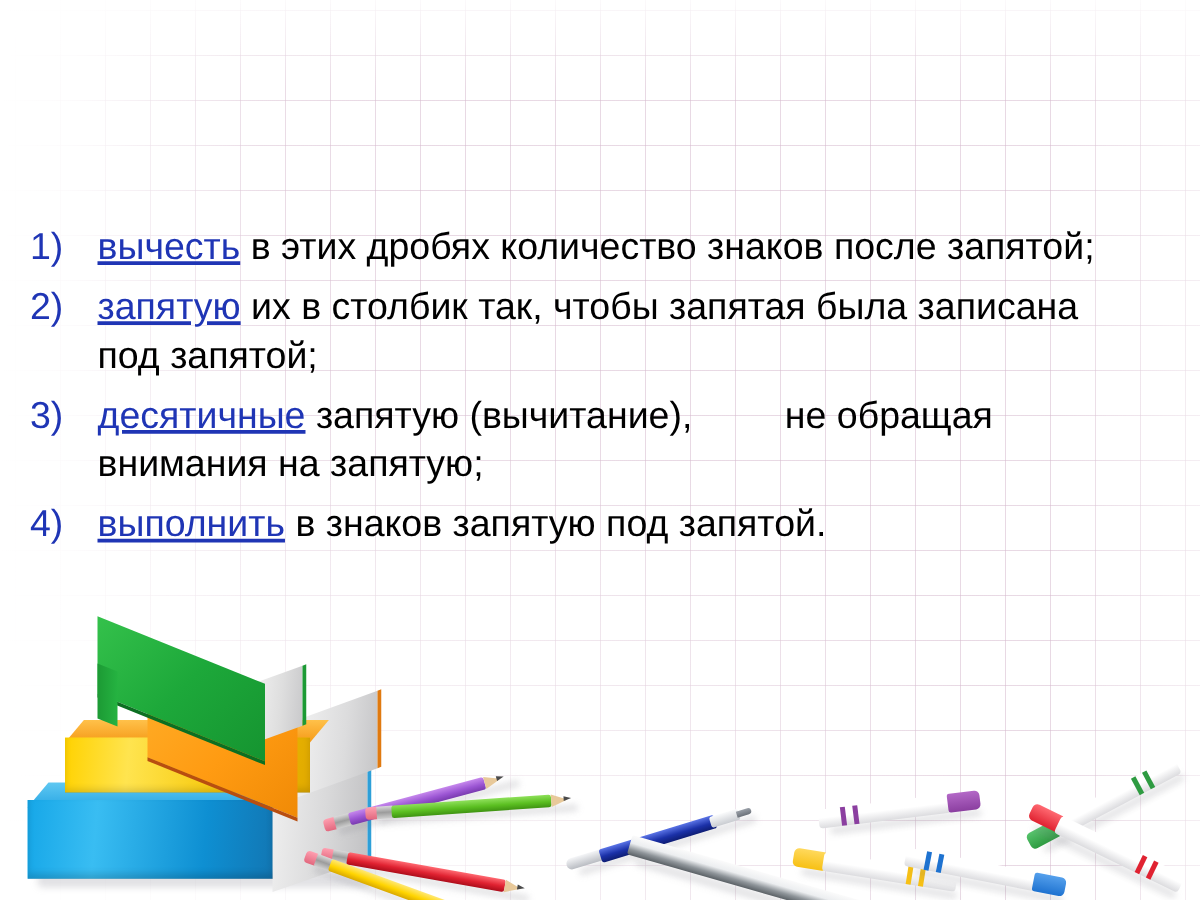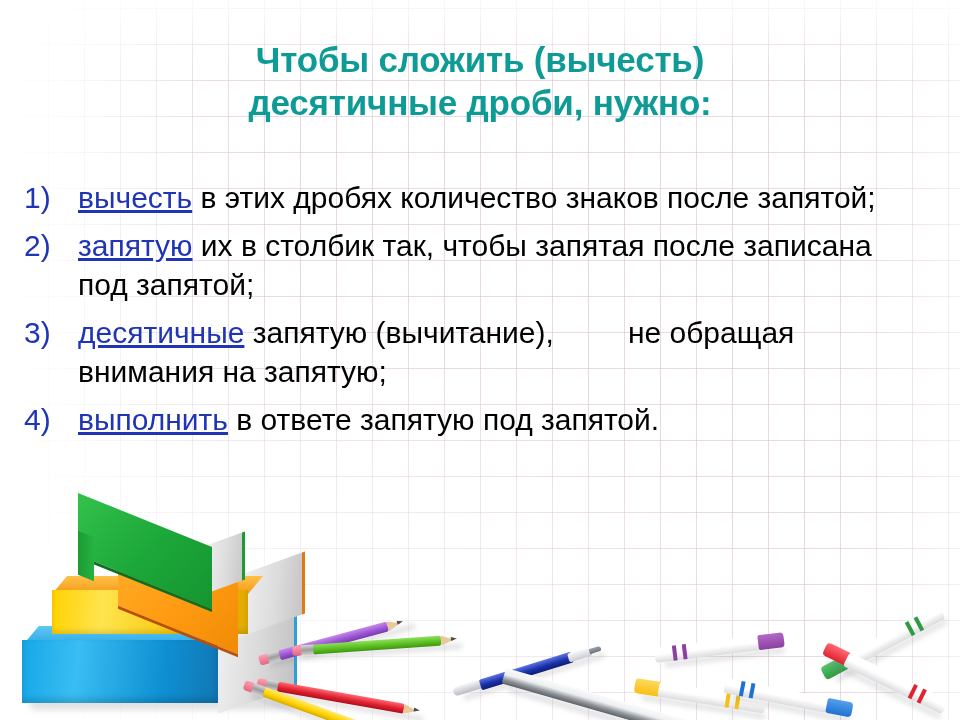--- a/index.html
+++ b/index.html
@@ -206,45 +206,41 @@
   .pen-body { position: absolute; left: 0; top: 0; border-radius: 2px; }
 </style>
 </head>
 <body>
 
 <div id="slide">
 
   <div id="grid-bg"></div>
   <div id="grid-fade"></div>
 
-  <div id="title">
-    <span class="tline">Чтобы сложить (вычесть)</span>
-    <span class="tline">десятичные дроби, нужно:</span>
-  </div>
 
   <div id="steps">
 
     <div class="step">
       <div class="step-num">1)</div>
       <div class="step-body"><span class="kw">вычесть</span><span> в этих дробях количество знаков после запятой;</span></div>
     </div>
 
     <div class="step">
       <div class="step-num">2)</div>
-      <div class="step-body"><span class="kw">запятую</span><span> их в столбик так, чтобы запятая после записана под запятой;</span></div>
+      <div class="step-body"><span class="kw">запятую</span><span> их в столбик так, чтобы запятая была записана под запятой;</span></div>
     </div>
 
     <div class="step">
       <div class="step-num">3)</div>
       <div class="step-body"><span class="kw">десятичные</span><span> запятую (вычитание),</span><span class="gap"></span><span>не обращая внимания на запятую;</span></div>
     </div>
 
     <div class="step">
       <div class="step-num">4)</div>
-      <div class="step-body"><span class="kw">выполнить</span><span> в ответе запятую под запятой.</span></div>
+      <div class="step-body"><span class="kw">выполнить</span><span> в знаков запятую под запятой.</span></div>
     </div>
 
   </div>
 
   <div id="artwork">
 
     <div>
       <div class="bk-shadow" style="left:30px; top:178px; width:268px; height:12px;"></div>
 
       <div class="book" id="book-blue-pages"></div>

